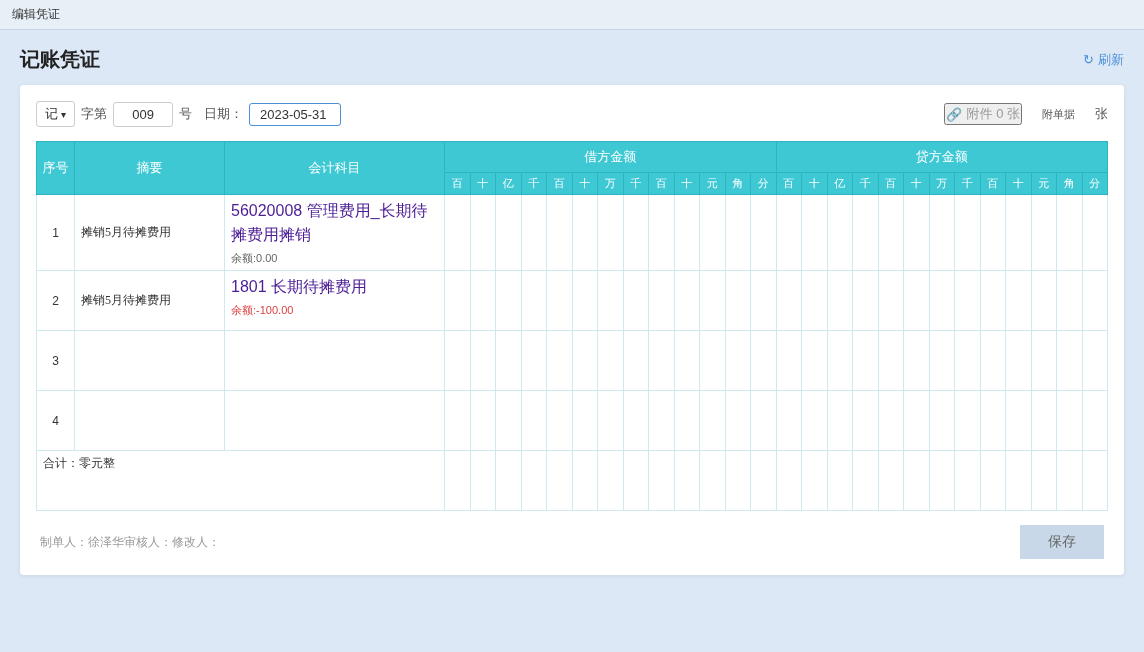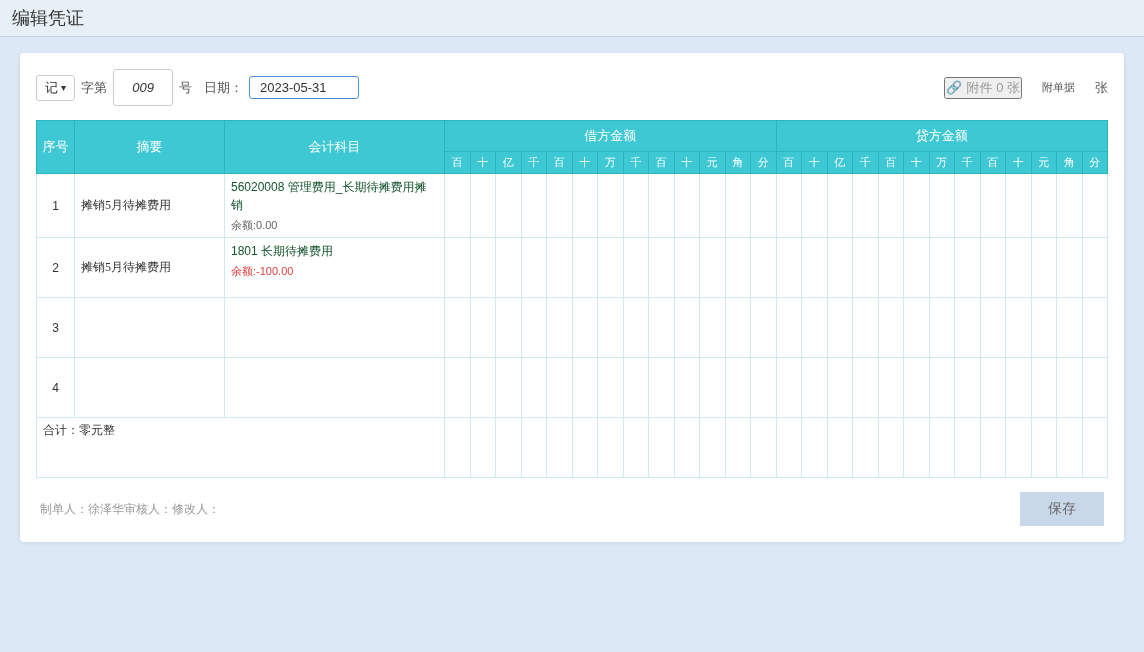--- a/index.html
+++ b/index.html
@@ -8,21 +8,21 @@
       font-size: 13px;
       background: #d6e4f0;
       width: 1144px;
       height: 652px;
       overflow: hidden;
     }
     .title-bar {
       background: #e8f0f7;
       border-bottom: 1px solid #c5d5e8;
       padding: 6px 12px;
-      font-size: 18px;
+      font-size: 12px;
       color: #333;
     }
     .main-area {
       background: #dce8f5;
       padding: 16px 20px;
       height: calc(652px - 30px);
       overflow: auto;
     }
     .page-header {
       display: flex;
@@ -75,34 +75,33 @@
       border-radius: 3px;
       padding: 3px 8px;
       background: #fff;
       cursor: pointer;
       font-size: 13px;
       color: #333;
     }
     .form-input {
       border: 1px solid #ccc;
       border-radius: 3px;
-      padding: 10px 8px;
+      padding: 4px 8px;
       font-size: 13px;
       color: #333;
       width: 60px;
       text-align: center;
-      font-style: italic;
     }
     .date-input {
       border: 1px solid #4a90d9;
       border-radius: 3px;
       padding: 3px 10px;
       font-size: 13px;
       color: #333;
-      width: 110px;
+      width: 92px;
     }
     .right-controls {
       margin-left: auto;
       display: flex;
       align-items: center;
       gap: 20px;
     }
     .attach-btn {
       display: flex;
       align-items: center;
@@ -168,22 +167,22 @@
     }
     .td-summary {
       vertical-align: middle !important;
       font-family: Liberation Serif, serif;
     }
     .td-account {
       vertical-align: top;
       padding-top: 6px;
     }
     .account-name {
-      color: #14532d;
-      font-size: 12px;
+      color: #4c1d95;
+      font-size: 16px;
       line-height: 1.5;
     }
     .balance-text {
       font-size: 11px;
       color: #666;
       margin-top: 4px;
     }
     .balance-text.negative {
       color: #e04040;
     }
@@ -227,20 +226,27 @@
   </style>
 </head>
 <body>
 
 <div class="title-bar">
   <span>编辑凭证</span>
 </div>
 
 <div class="main-area">
 
+  <div class="page-header">
+    <h1 class="page-title">记账凭证</h1>
+    <button class="refresh-btn">
+      <span>↻</span>
+      <span>刷新</span>
+    </button>
+  </div>
 
   <div class="card">
 
     <div class="form-row">
       <div class="form-group">
         <button class="form-select-btn">
           <span>记</span>
           <span class="chevron-icon">▾</span>
         </button>
         <span class="form-label">字第</span>

